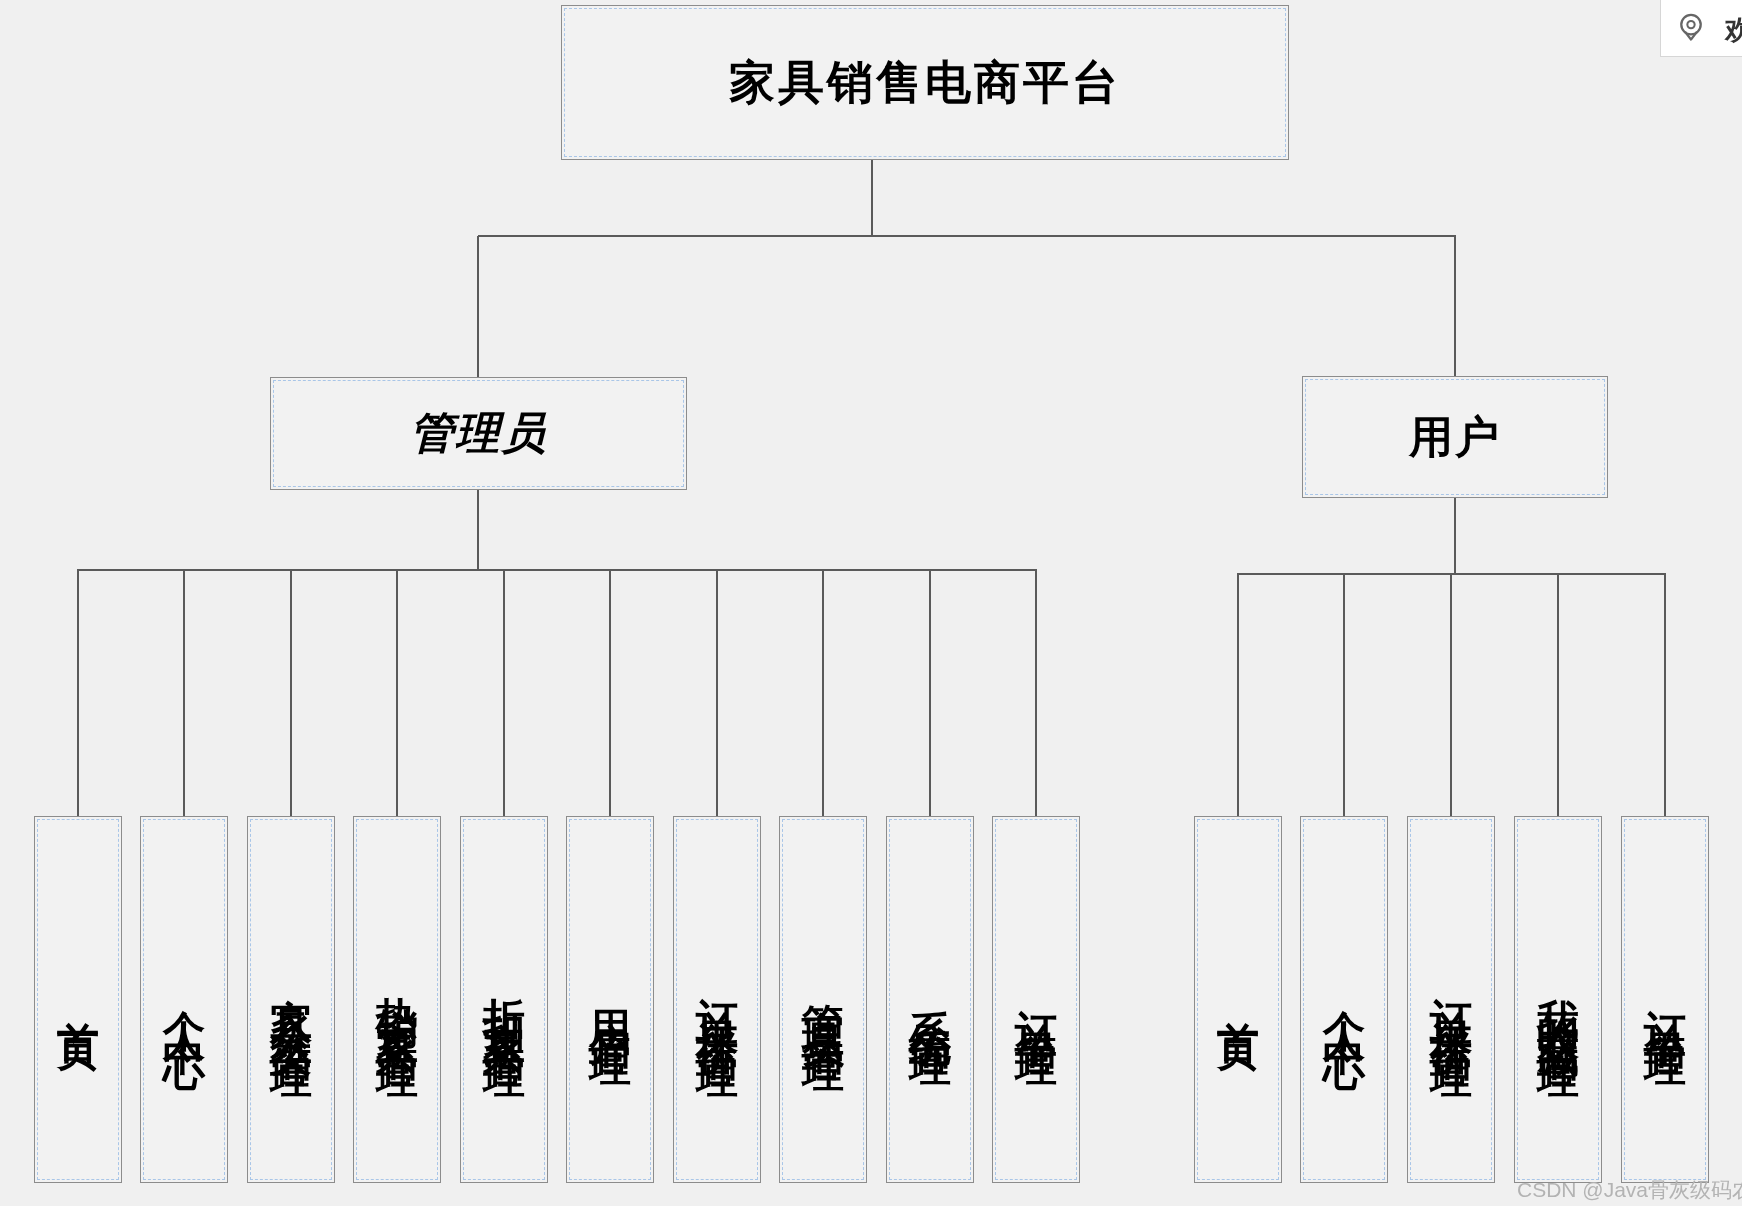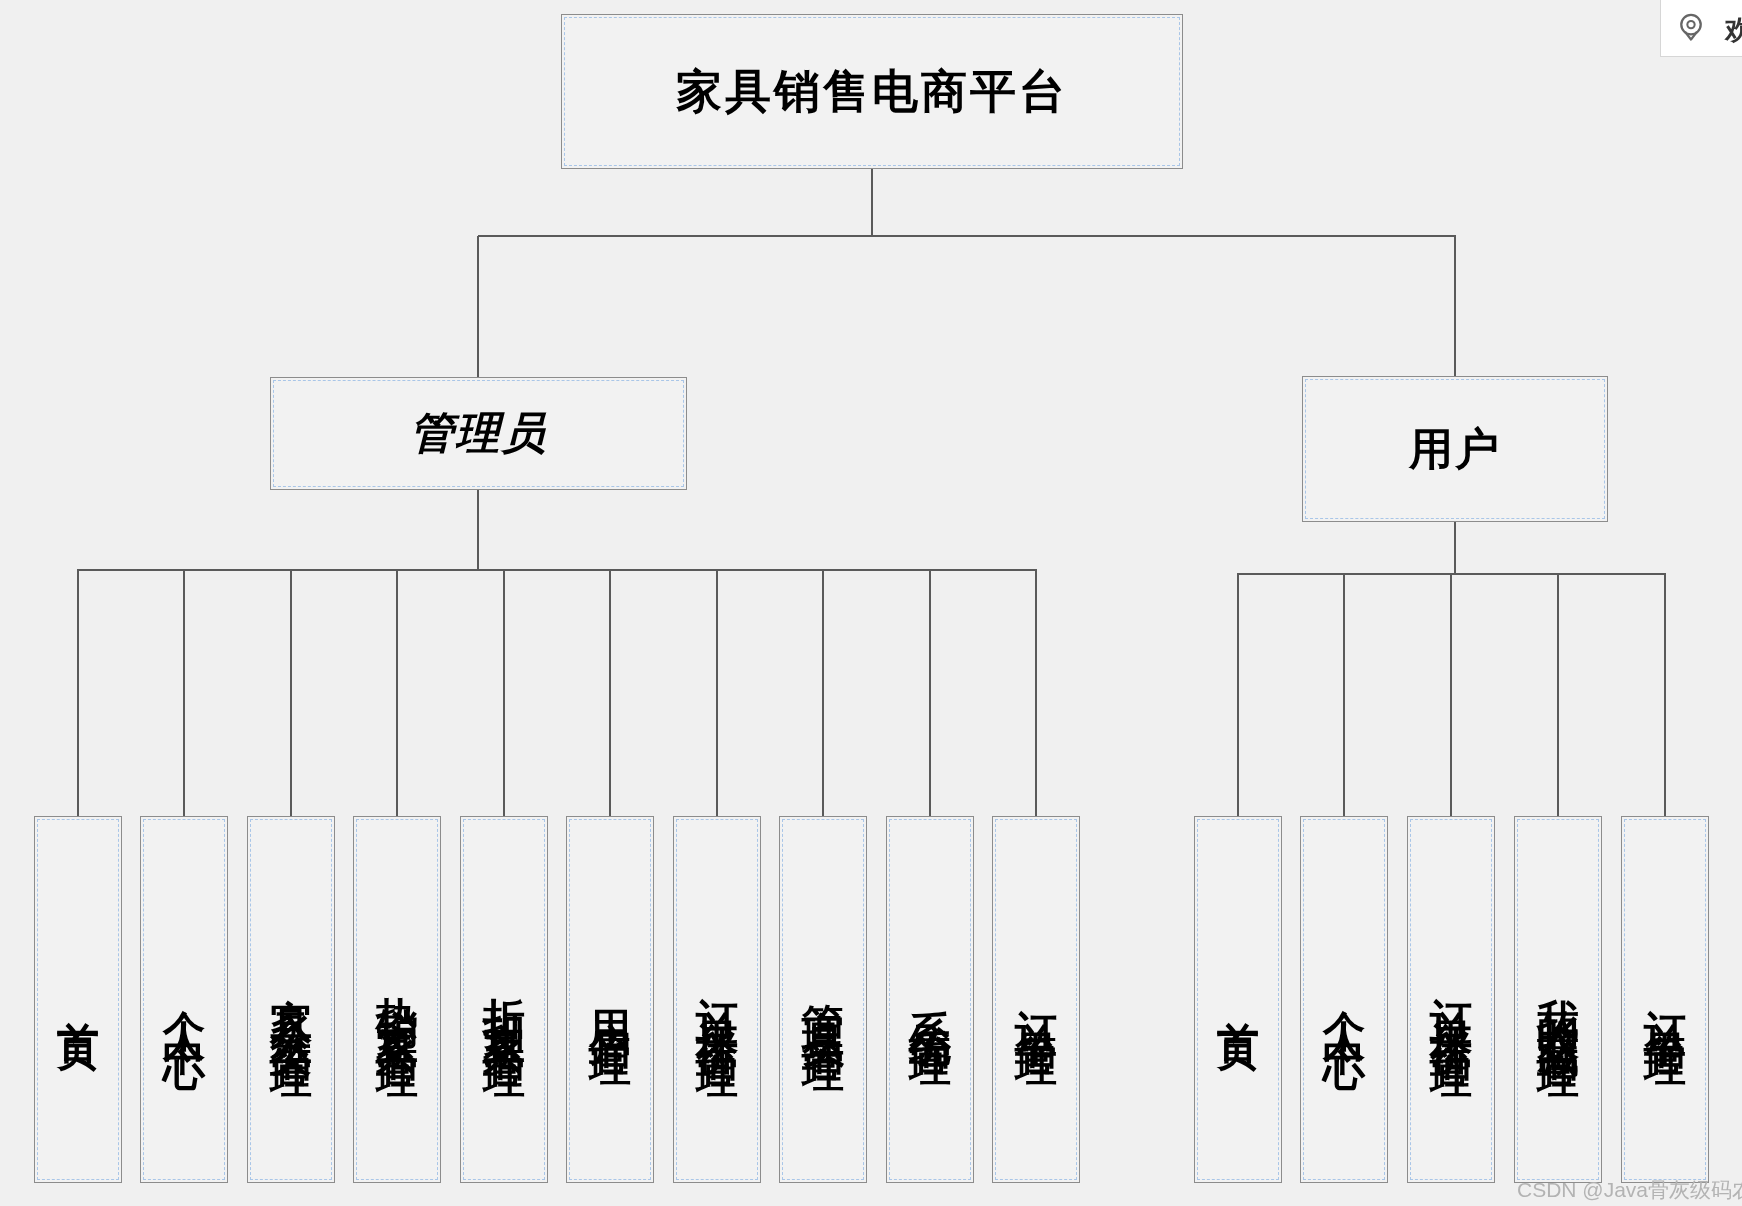--- a/index.html
+++ b/index.html
@@ -73,28 +73,28 @@
   <div class="vline" style="left:1035px;top:570px;height:246px;"></div>
 
   <div class="vline" style="left:1454px;top:490px;height:84px;"></div>
   <div class="hline" style="left:1237px;top:573px;width:429px;"></div>
   <div class="vline" style="left:1237px;top:574px;height:242px;"></div>
   <div class="vline" style="left:1343px;top:574px;height:242px;"></div>
   <div class="vline" style="left:1450px;top:574px;height:242px;"></div>
   <div class="vline" style="left:1557px;top:574px;height:242px;"></div>
   <div class="vline" style="left:1664px;top:574px;height:242px;"></div>
 
-  <div class="node" style="left:561px;top:14px;width:622px;height:155px;">
+  <div class="node" style="left:561px;top:5px;width:728px;height:155px;">
     <span class="node-label root-label">家具销售电商平台</span>
   </div>
 
   <div class="node" style="left:270px;top:377px;width:417px;height:113px;font-style:italic;">
     <span class="node-label">管理员</span>
   </div>
-  <div class="node" style="left:1302px;top:376px;width:306px;height:146px;">
+  <div class="node" style="left:1302px;top:376px;width:306px;height:122px;">
     <span class="node-label">用户</span>
   </div>
 
   <div class="leaf" style="left:34px;">
     <span class="vtext">首页</span>
     </div>
   <div class="leaf" style="left:140px;">
     <span class="vtext">个人中心</span>
     </div>
   <div class="leaf" style="left:247px;">

